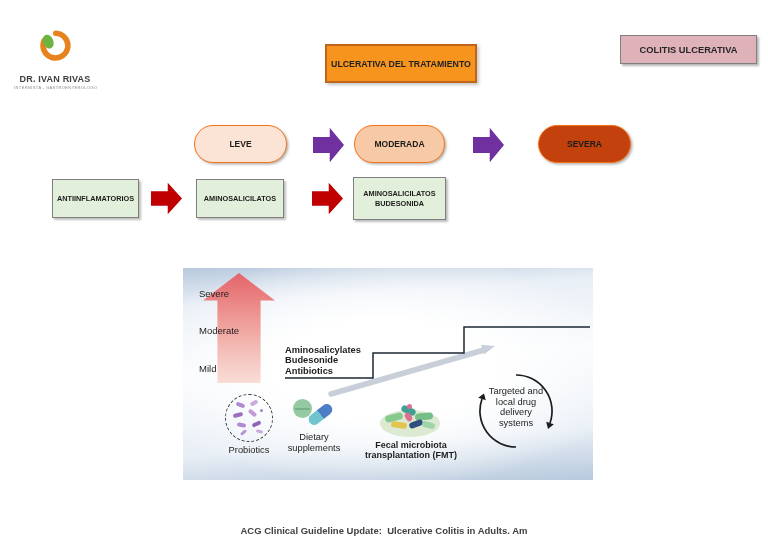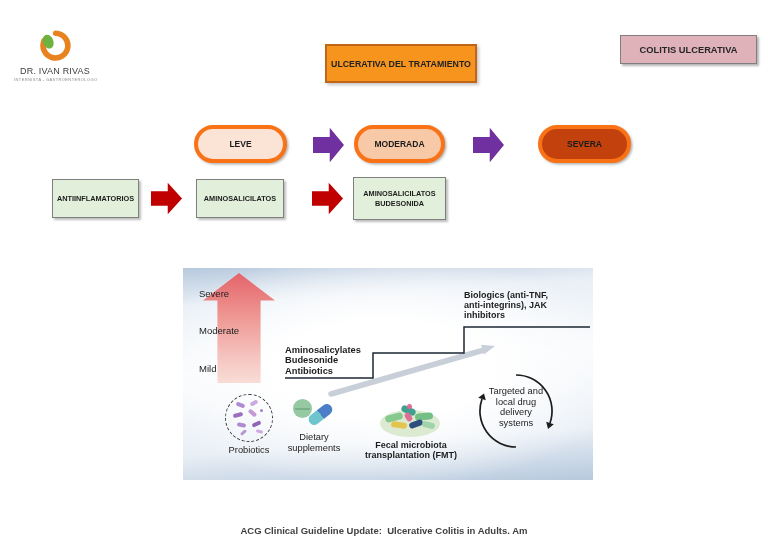--- a/index.html
+++ b/index.html
@@ -3,35 +3,35 @@
 <meta charset="utf-8">
 <style>
   * { margin:0; padding:0; box-sizing:border-box; }
   html,body { background:#fff; }
   body { font-family:"Liberation Sans", sans-serif; }
   .slide { position:relative; width:768px; height:542px; background:#ffffff; overflow:hidden; }
 
   
   .logo { position:absolute; left:14px; top:30px; width:82px; text-align:center; }
   .logo-icon { display:block; margin:0 auto; width:32px; height:32px; }
-  .logo-name { margin-top:4px; font-size:9px; font-weight:normal; color:#3d3d3d; letter-spacing:.2px; white-space:nowrap; }
+  .logo-name { margin-top:12px; font-size:9px; font-weight:bold; color:#3d3d3d; letter-spacing:.2px; white-space:nowrap; }
   .logo-sub { margin-top:1px; font-size:4px; color:#8a8a8a; letter-spacing:.4px; white-space:nowrap; }
 
   
   .title-box { position:absolute; left:325px; top:44px; width:152px; height:39px;
     background:#F7941D; border:2px solid #C0661A; box-shadow:2px 2px 3px rgba(130,130,130,.45);
     display:flex; align-items:center; justify-content:center;
     font-size:8.8px; font-weight:bold; color:#222; text-align:center; }
   .topic-box { position:absolute; left:620px; top:35px; width:137px; height:29px;
     background:#DFB2B9; border:1px solid #7f7f7f; box-shadow:2px 2px 2px rgba(120,120,120,.55);
     display:flex; align-items:center; justify-content:center;
     font-size:9.3px; font-weight:bold; color:#262626; }
 
   
-  .pill { position:absolute; top:125px; height:38px; border:4px solid #f97316; border-radius:19px;
+  .pill { position:absolute; top:125px; height:38px; border:1px solid #f97316; border-radius:19px;
     box-shadow:1.5px 1.5px 2.5px rgba(0,0,0,.3);
     display:flex; align-items:center; justify-content:center;
     font-size:8.5px; font-weight:bold; color:#1c1c1c; }
   .pill-leve { left:194px; width:93px; background:#FBE3D6; }
   .pill-mod  { left:354px; width:91px; background:#F8C9A6; }
   .pill-sev  { left:538px; width:93px; background:#c2410c; }
 
   
   .barrow { position:absolute;
     clip-path:polygon(0 28%, 54% 28%, 54% 2%, 100% 50%, 54% 98%, 54% 72%, 0 72%);
@@ -159,25 +159,20 @@
       <line x1="148" y1="126" x2="301" y2="82" stroke="#c9cfd8" stroke-width="5.5" stroke-linecap="round"></line>
       <polygon points="312,78 300.9,86.4 298.1,76.8" fill="#c9cfd8"></polygon>
       <path d="M102 110 H190 V85 H281 V59 H407" fill="none" stroke="#1c2733" stroke-width="1.5"></path>
     </svg>
 
     <div class="fig-txt step-txt st1">
       <div>Aminosalicylates</div>
       <div>Budesonide</div>
       <div>Antibiotics</div>
     </div>
-    <div class="fig-txt step-txt st3">
-      <div>Biologics (anti-TNF,</div>
-      <div>anti-integrins), JAK</div>
-      <div>inhibitors</div>
-    </div>
 
     <div class="prob-circle">
       <span class="germ g-a"></span>
         <span class="germ g-b"></span>
         <span class="germ g-c"></span>
       <span class="germ g-d"></span>
         <span class="germ g-e"></span>
         <span class="germ g-f"></span>
       <span class="germ g-g"></span>
         <span class="germ g-h"></span>

